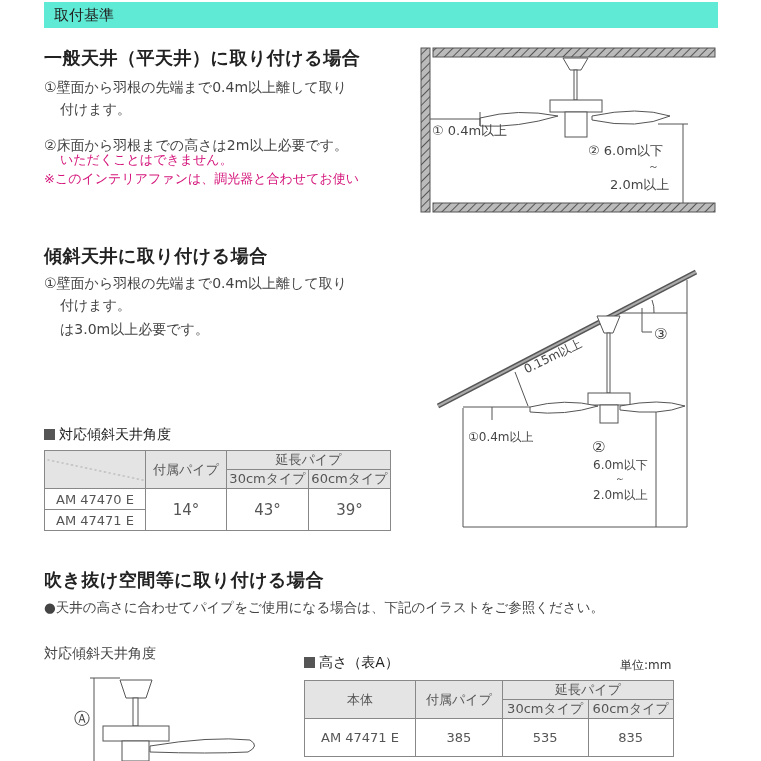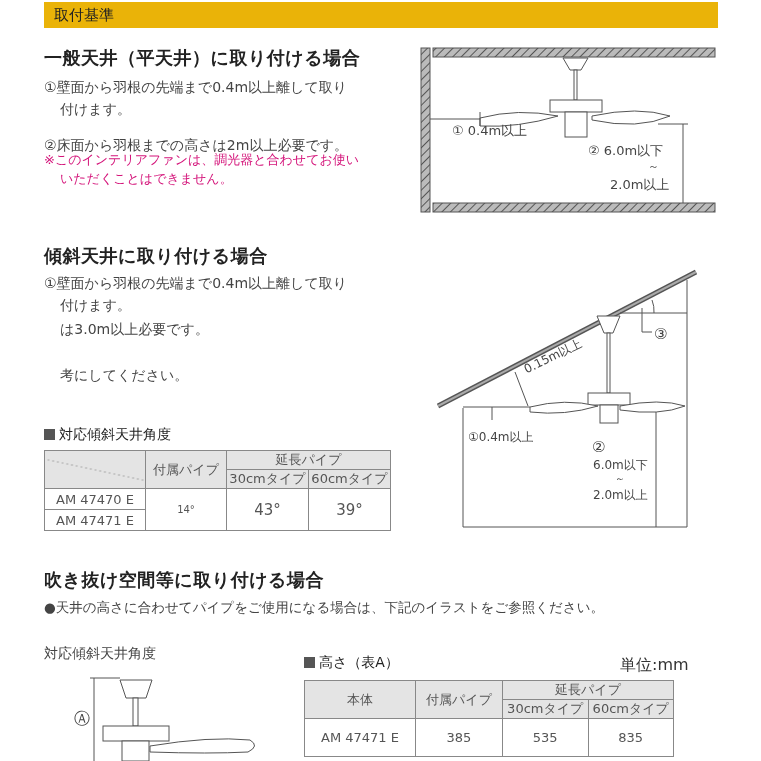--- a/index.html
+++ b/index.html
@@ -1,18 +1,18 @@
 <!DOCTYPE html>
 <html><head>
 <meta charset="utf-8">
 <style>
   html,body{margin:0;padding:0;background:#fff;}
   body{width:761px;height:761px;position:relative;overflow:hidden;font-family:"DejaVu Sans","Liberation Sans",sans-serif;color:#333;}
   .abs{position:absolute;}
-  .topbar{left:44px;top:2px;width:674px;height:26px;background:#eab308;}
+  .topbar{left:44px;top:2px;width:674px;height:26px;background:#5eead4;}
   .topbar span{position:absolute;left:10px;top:4px;font-size:15px;color:#222;}
   .h2{font-size:18px;font-weight:bold;color:#222;white-space:nowrap;letter-spacing:0.5px;}
   .p{font-size:14px;color:#444;line-height:22px;white-space:nowrap;}
   .pink{color:#d4147a;font-size:13px;line-height:19px;white-space:nowrap;}
   .sub{font-size:14px;color:#222;white-space:nowrap;}
   .sq{display:inline-block;width:11px;height:11px;background:#555;margin-right:4px;vertical-align:-1px;}
   table{border-collapse:collapse;font-size:13px;color:#555;}
   td,th{border:1px solid #888;text-align:center;font-weight:normal;padding:0;}
   th{background:#e4e4e4;}
   .diag2{background:linear-gradient(12deg,#e4e4e4 49.5%,#888 50%,#e4e4e4 50.5%);}
@@ -24,22 +24,22 @@
   <span>取付基準</span>
 </div>
 
 <div class="abs h2" style="left:44px;top:46px;">一般天井（平天井）に取り付ける場合</div>
 <div class="abs p" style="left:44px;top:76px;">
   <div>①壁面から羽根の先端まで0.4m以上離して取り</div>
   <div style="padding-left:16px">付けます。</div>
 </div>
 <div class="abs p" style="left:44px;top:122px;margin-top:12px;">②床面から羽根までの高さは2m以上必要です。</div>
 <div class="abs pink" style="left:44px;top:150px;">
+  <div style="padding-left:16px">いただくことはできません。</div>
   <div>※このインテリアファンは、調光器と合わせてお使い</div>
-  <div style="padding-left:16px">いただくことはできません。</div>
 </div>
 
 <div class="abs" style="left:418px;top:40px;width:300px;height:180px;">
   <svg width="300" height="180" viewBox="0 0 300 180">
     <defs>
       <pattern id="hatch" width="6" height="6" patternUnits="userSpaceOnUse" patternTransform="rotate(45)">
         <rect width="6" height="6" fill="#bbb"></rect>
         <line x1="0" y1="0" x2="0" y2="6" stroke="#555" stroke-width="2"></line>
       </pattern>
     </defs>
@@ -53,55 +53,54 @@
     <rect x="147" y="72" width="22" height="25" fill="#fff" stroke="#555"></rect>
     <path d="M62 78 Q100 68 140 76 Q100 88 62 86 Z" fill="#fff" stroke="#555"></path>
     <path d="M174 76 Q220 66 252 76 Q220 90 174 80 Z" fill="#fff" stroke="#555"></path>
 
     <line x1="12" y1="79" x2="62" y2="79" stroke="#555"></line>
     <line x1="62" y1="72" x2="62" y2="86" stroke="#555"></line>
 
     <line x1="240" y1="84" x2="270" y2="84" stroke="#555"></line>
     <line x1="265" y1="84" x2="265" y2="163" stroke="#555"></line>
   </svg>
-  <div class="abs p" style="left:14px;top:80px;font-size:13px;padding-left:20px;">① 0.4m以上</div>
+  <div class="abs p" style="left:14px;top:80px;font-size:13px;">① 0.4m以上</div>
   <div class="abs p" style="left:170px;top:100px;font-size:13px;">② 6.0m以下</div>
   <div class="abs p" style="left:230px;top:116px;font-size:11px;">～</div>
   <div class="abs p" style="left:192px;top:134px;font-size:13px;">2.0m以上</div>
 </div>
 
 <div class="abs h2" style="left:44px;top:244px;">傾斜天井に取り付ける場合</div>
 <div class="abs p" style="left:44px;top:272px;">
   <div>①壁面から羽根の先端まで0.4m以上離して取り</div>
   <div style="padding-left:16px">付けます。</div>
 </div>
 <div class="abs p" style="left:44px;top:318px;">
   <div style="padding-left:16px">は3.0m以上必要です。</div>
 </div>
 <div class="abs p" style="left:44px;top:364px;">
-  <div style="padding-left:16px">考にしてください。</div>
 </div>
 
 <div class="abs sub" style="left:44px;top:426px;">
   <span class="sq"></span><span>対応傾斜天井角度</span>
 </div>
 <table class="abs" style="left:44px;top:450px;width:347px;">
   <tbody>
       <tr style="height:17px;">
     <th rowspan="2" class="diag2" style="width:100px;"></th>
     <th rowspan="2" style="width:80px;">付属パイプ</th>
     <th colspan="2">延長パイプ</th>
   </tr>
   <tr style="height:17px;">
     <th>30cmタイプ</th>
     <th>60cmタイプ</th>
   </tr>
   <tr style="height:21px;">
     <td>AM 47470 E</td>
-    <td rowspan="2" style="font-size:10px;">14°</td>
+    <td rowspan="2" style="font-size:15px;">14°</td>
     <td rowspan="2" style="font-size:15px;">43°</td>
     <td rowspan="2" style="font-size:15px;">39°</td>
   </tr>
   <tr style="height:21px;">
     <td>AM 47471 E</td>
   </tr>
 </tbody>
   </table>
 
 <div class="abs" style="left:420px;top:260px;width:300px;height:280px;">
@@ -150,21 +149,21 @@
     <rect x="43" y="58" width="66" height="15" fill="#fff" stroke="#555"></rect>
     <rect x="62" y="73" width="27" height="20" fill="#fff" stroke="#555"></rect>
     <path d="M90 78 Q150 68 190 72 Q200 78 188 84 Q150 86 90 84 Z" fill="#fff" stroke="#555"></path>
   </svg>
   <div class="abs p" style="left:14px;top:40px;font-size:16px;">Ⓐ</div>
 </div>
 
 <div class="abs sub" style="left:304px;top:654px;">
   <span class="sq"></span><span>高さ（表A）</span>
 </div>
-<div class="abs p" style="left:620px;top:654px;font-size:16px;color:#333;">単位:mm</div>
+<div class="abs p" style="left:620px;top:654px;font-size:12px;color:#333;">単位:mm</div>
 <table class="abs" style="left:304px;top:680px;width:370px;">
   <tbody>
       <tr style="height:17px;">
     <th rowspan="2" style="width:110px;">本体</th>
     <th rowspan="2" style="width:86px;">付属パイプ</th>
     <th colspan="2">延長パイプ</th>
   </tr>
   <tr style="height:17px;">
     <th>30cmタイプ</th>
     <th>60cmタイプ</th>

